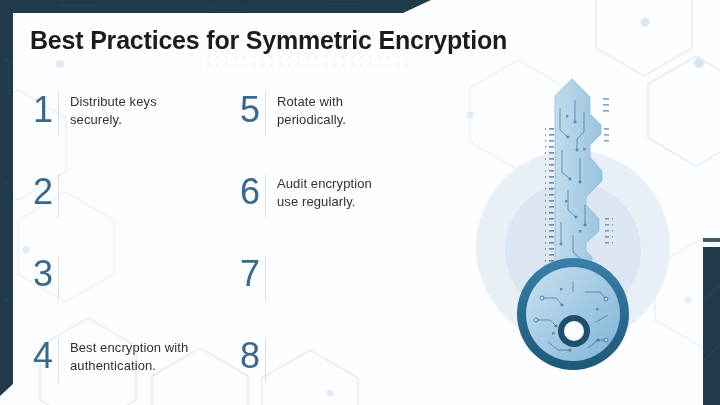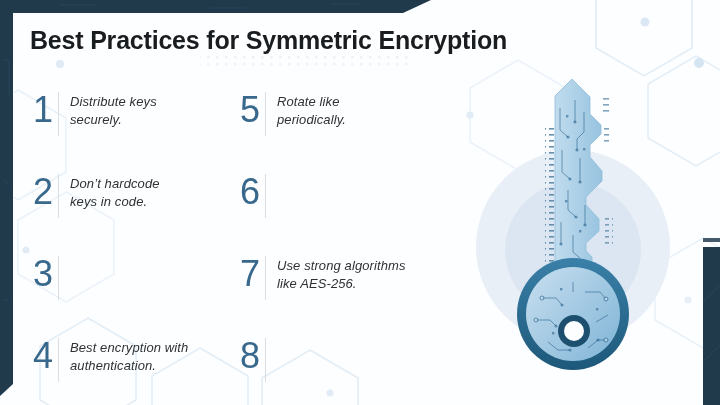--- a/index.html
+++ b/index.html
@@ -20,21 +20,21 @@
     grid-template-rows:repeat(4,82px);grid-auto-flow:column;
   }
   .item{display:flex;align-items:flex-start;padding-top:4px;}
   .num{
     min-width:22px;text-align:center;
     font-size:36px;line-height:40px;font-weight:400;color:#38688C;
   }
   .vr{width:1px;height:44px;background:#D9DEE3;margin:2px 11px 0 4px;flex:0 0 1px;}
   .txt{
     font-size:13px;line-height:18px;color:#2E3235;
-    white-space:pre-line;padding-top:3px;letter-spacing:.1px;font-style:italic;
+    white-space:pre-line;padding-top:3px;letter-spacing:.1px;
   }
 </style>
 </head>
 <body>
 
 <div class="canvas">
 
   <svg class="bg" width="720" height="405" viewBox="0 0 720 405">
     <defs>
       <g id="hex">
@@ -184,48 +184,46 @@
   <div class="items">
     <div class="item">
       <div class="num">1</div>
       <div class="vr"></div>
       <div class="txt">Distribute keys
 securely.</div>
     </div>
     <div class="item">
       <div class="num">2</div>
       <div class="vr"></div>
-      <div class="txt">Don’t hardcode
-keys in code.</div>
     </div>
     <div class="item">
       <div class="num">3</div>
       <div class="vr"></div>
     </div>
     <div class="item">
       <div class="num">4</div>
       <div class="vr"></div>
       <div class="txt">Best encryption with
 authentication.</div>
     </div>
     <div class="item">
       <div class="num">5</div>
       <div class="vr"></div>
-      <div class="txt">Rotate like
+      <div class="txt">Rotate with
 periodically.</div>
     </div>
     <div class="item">
       <div class="num">6</div>
       <div class="vr"></div>
+      <div class="txt">Audit encryption
+use regularly.</div>
     </div>
     <div class="item">
       <div class="num">7</div>
       <div class="vr"></div>
-      <div class="txt">Use strong algorithms
-like AES-256.</div>
     </div>
     <div class="item">
       <div class="num">8</div>
       <div class="vr"></div>
     </div>
   </div>
 
 </div>
 
 </body></html>

